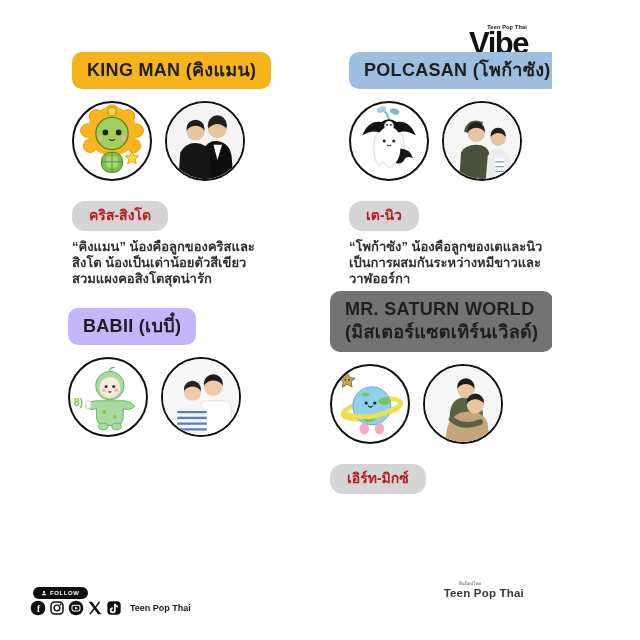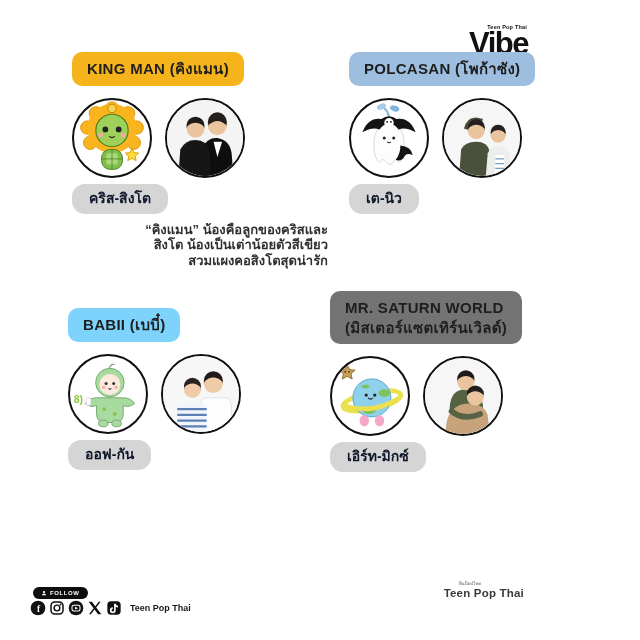--- a/index.html
+++ b/index.html
@@ -11,28 +11,28 @@
   .vibe-sub{font-size:5.5px;font-weight:bold;letter-spacing:.2px;margin-right:1px;line-height:1;}
   .vibe-word{font-size:31px;font-weight:bold;letter-spacing:-1.5px;line-height:.85;}
 
   
   .card{position:absolute;}
   .card.c0{left:72px;top:52px;width:256px;}
   .card.c1{left:349px;top:52px;width:262px;}
   .card.c2{left:68px;top:308px;width:256px;}
   .card.c3{left:330px;top:291px;width:266px;}
   .title-badge{display:inline-block;padding:7px 15px;border-radius:10px;font-weight:bold;
-               font-size:15px;line-height:1.3;color:#1E1E1E;white-space:pre-line;letter-spacing:.3px;}
+               font-size:18px;line-height:1.3;color:#1E1E1E;white-space:pre-line;letter-spacing:.3px;}
   .circles{display:flex;gap:13px;margin-top:12px;}
   .circle{width:80px;height:80px;border-radius:50%;border:2.5px solid #101010;background:#fff;
           overflow:hidden;box-sizing:border-box;flex:none;}
   .circle svg{width:100%;height:100%;display:block;}
-  .name-badge{display:inline-block;margin-top:6px;padding:3px 17px 5px;border-radius:13px;
-              font-weight:bold;font-size:14px;color:#0f172a;}
-  .desc{margin:8px 0 0;font-size:13px;line-height:1.23;font-weight:600;color:#2F2F2F;white-space:pre-line;text-align:right;}
+  .name-badge{display:inline-block;margin-top:20px;padding:3px 17px 5px;border-radius:13px;
+              font-weight:bold;font-size:14px;color:#b91c1c;}
+  .desc{margin:8px 0 0;font-size:13px;line-height:1.23;font-weight:600;color:#2F2F2F;white-space:pre-line;}
 
   
   .follow-btn{position:absolute;left:33px;top:587px;display:inline-flex;align-items:center;gap:3px;
               background:#0E0E0E;color:#fff;border-radius:8px;padding:3px 8px;font-size:6px;
               font-weight:bold;letter-spacing:.6px;line-height:1;cursor:pointer;}
   .follow-btn svg{width:6px;height:6px;display:block;}
   .socials{position:absolute;left:30px;top:600px;display:flex;align-items:center;gap:3px;}
   .soc{width:16px;height:16px;display:block;cursor:pointer;}
   .handle{font-size:9px;font-weight:bold;color:#1A1A1A;margin-left:5px;}
 
@@ -142,24 +142,27 @@
           <line x1="54" y1="67" x2="63" y2="67" stroke="#7A9BC4" stroke-width="1.5"></line>
           <line x1="54" y1="72" x2="63" y2="72" stroke="#7A9BC4" stroke-width="1.5"></line>
           <path d="M47 32 Q52 20 64 27 L61 33 Q55 28 52 36z" fill="#EDEDED"></path>
           <circle cx="57" cy="37" r="8" fill="#E9C49F"></circle>
           <path d="M49 37 a8 8 0 0 1 16 0 q-2 -6 -8 -6 q-6 0 -8 6z" fill="#241F1C"></path>
           <path d="M49 35 q8 -7 16 0 v-1 a8 8 0 0 0 -16 0z" fill="#241F1C"></path>
         </svg>
       </div>
     </div>
     <div class="name-badge" style="background:#D5D5D5">เต-นิว</div>
+    <p class="desc">“โพก้าซัง” น้องคือลูกของเตและนิว
+เป็นการผสมกันระหว่างหมีขาวและ
+วาฬออร์กา</p>
   </section>
 
   <section class="card c2">
-    <div class="title-badge" style="background:#7dd3fc">BABII (เบบี๋)</div>
+    <div class="title-badge" style="background:#c4b5fd">BABII (เบบี๋)</div>
     <div class="circles">
       <div class="circle">
         <svg viewBox="0 0 80 80">
           <text x="4" y="49" font-size="11" font-weight="bold" fill="#8CC63F">8)</text>
           <circle cx="42" cy="28" r="15" fill="#A8DBA0" stroke="#74A86C" stroke-width="1"></circle>
           <path d="M41 13 q2 -5 6 -4" stroke="#74A86C" fill="none" stroke-width="1.2"></path>
           <circle cx="42" cy="30" r="11" fill="#FDEADF"></circle>
           <circle cx="38" cy="29" r="1.6" fill="#333"></circle>
             <circle cx="46" cy="29" r="1.6" fill="#333"></circle>
           <circle cx="35.5" cy="33" r="2" fill="#F6B5A5"></circle>
@@ -184,21 +187,20 @@
           <line x1="15" y1="56" x2="46" y2="56" stroke="#5C7FB8" stroke-width="2.4"></line>
           <line x1="15" y1="62" x2="46" y2="62" stroke="#5C7FB8" stroke-width="2.4"></line>
           <line x1="15" y1="68" x2="46" y2="68" stroke="#5C7FB8" stroke-width="2.4"></line>
           <line x1="15" y1="74" x2="46" y2="74" stroke="#5C7FB8" stroke-width="2.4"></line>
           <circle cx="31" cy="35" r="9" fill="#EFCBA8"></circle>
           <path d="M22 35 a9 9 0 0 1 18 0 q-2 -7.5 -9 -7.5 q-7 0 -9 7.5z" fill="#2A2220"></path>
           <path d="M22 33 q9 -8 18 0 v-1 a9 9 0 0 0 -18 0z" fill="#2A2220"></path>
         </svg>
       </div>
     </div>
-    <div class="name-badge" style="background:#D5D5D5">ออฟ-กัน</div>
   </section>
 
   <section class="card c3">
     <div class="title-badge" style="background:#737373">MR. SATURN WORLD
 (มิสเตอร์แซตเทิร์นเวิลด์)</div>
     <div class="circles">
       <div class="circle">
         <svg viewBox="0 0 80 80">
           <ellipse cx="42" cy="45" rx="31" ry="9" fill="none" stroke="#EDE04E" stroke-width="5" transform="rotate(-12 42 45)"></ellipse>
           <circle cx="42" cy="42" r="20" fill="#8FD0EA" stroke="#57A7C9" stroke-width="1"></circle>

